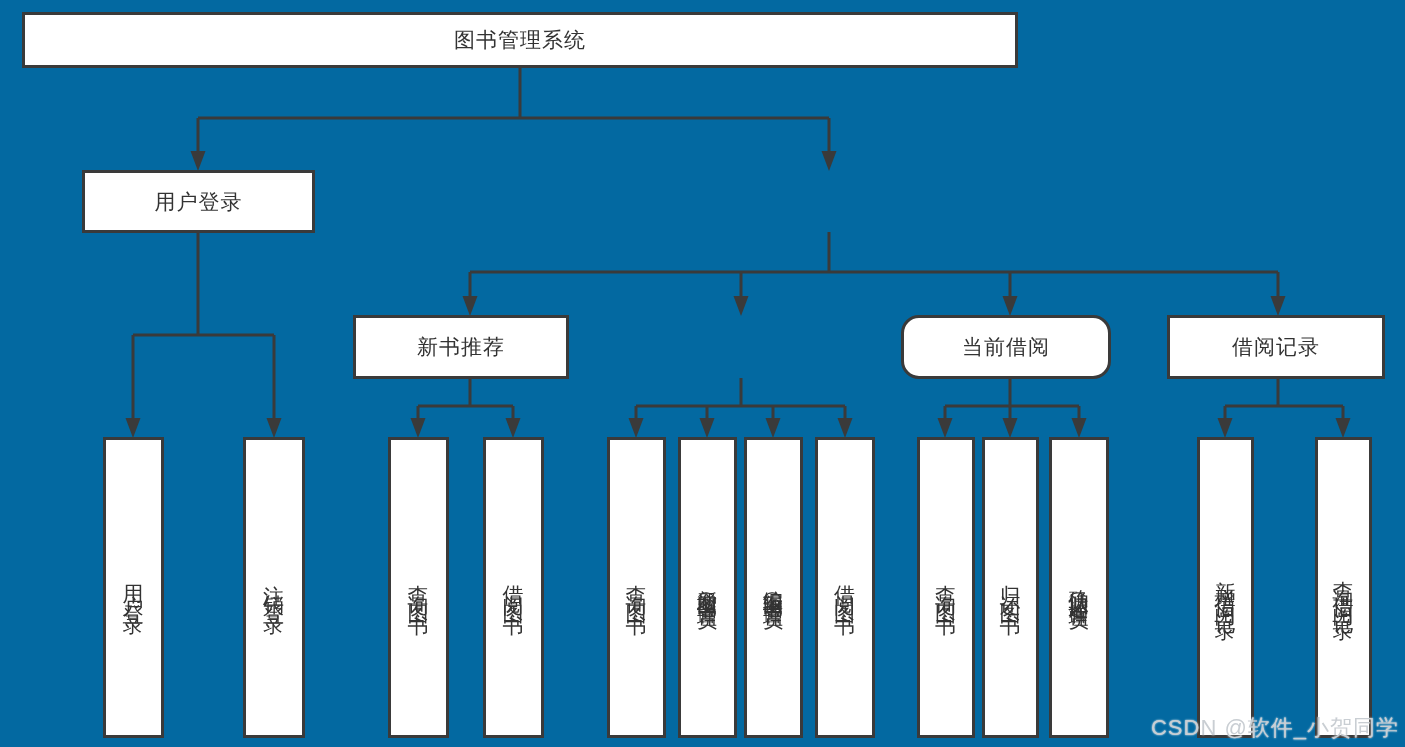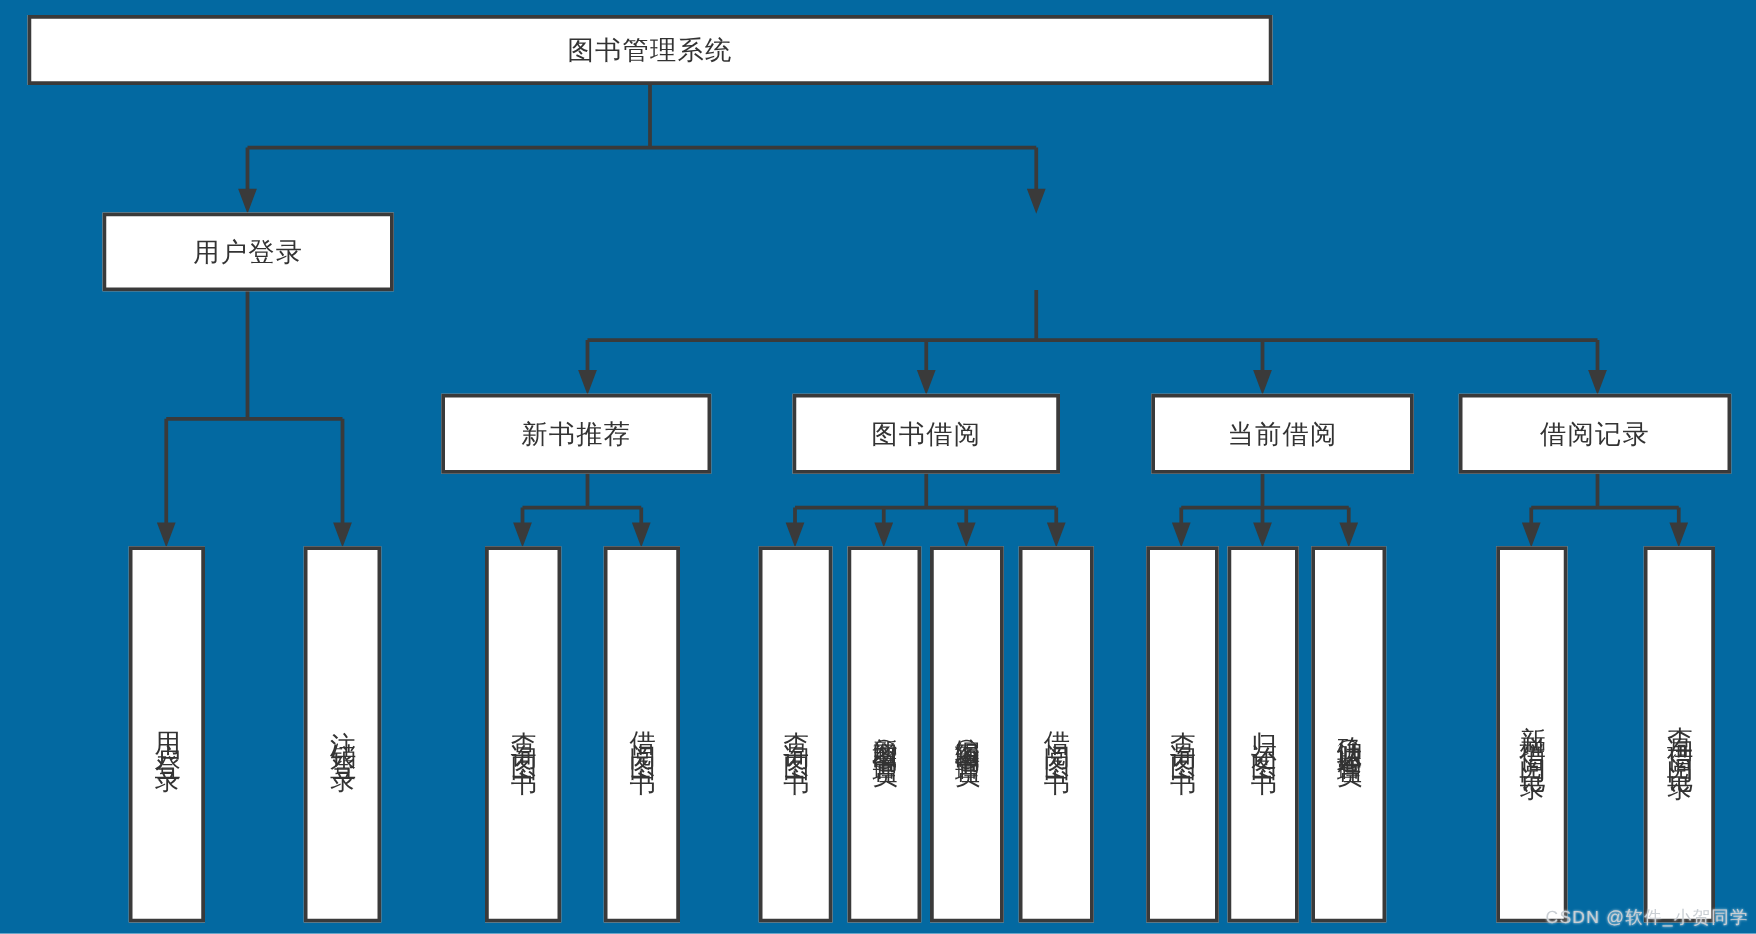--- a/index.html
+++ b/index.html
@@ -61,21 +61,21 @@
     font-size: 20px;
     letter-spacing: 3px;
   }
   .vtext.med {
     letter-spacing: 8px;
   }
   #watermark {
     position: absolute;
     right: 6px;
     bottom: 4px;
-    font-size: 14px;
+    font-size: 22px;
     color: #c9ced3;
     letter-spacing: 1px;
     text-shadow: 0 0 2px #ffffff;
     z-index: 3;
     white-space: nowrap;
   }
 </style>
 </head>
 <body>
 
@@ -105,24 +105,21 @@
     <span>图书管理系统</span>
   </div>
 
   <div class="hbox" style="left:82px; top:170px; width:233px; height:63px;">
     <span>用户登录</span>
   </div>
 
   <div class="hbox" style="left:353px; top:315px; width:216px; height:64px;">
     <span>新书推荐</span>
   </div>
-  <div class="hbox" style="left:634px; top:315px; width:214px; height:64px;">
-    <span>图书借阅</span>
-  </div>
-  <div class="hbox" style="left:921px; top:315px; width:210px; height:64px;">
+  <div class="hbox" style="left:901px; top:315px; width:210px; height:64px;border-radius:18px;">
     <span>当前借阅</span>
   </div>
   <div class="hbox" style="left:1167px; top:315px; width:218px; height:64px;">
     <span>借阅记录</span>
   </div>
 
   <div class="leaf" style="left:103px; width:61px;">
     <span class="vtext">用户登录</span>
   </div>
   <div class="leaf" style="left:243px; width:62px;">

